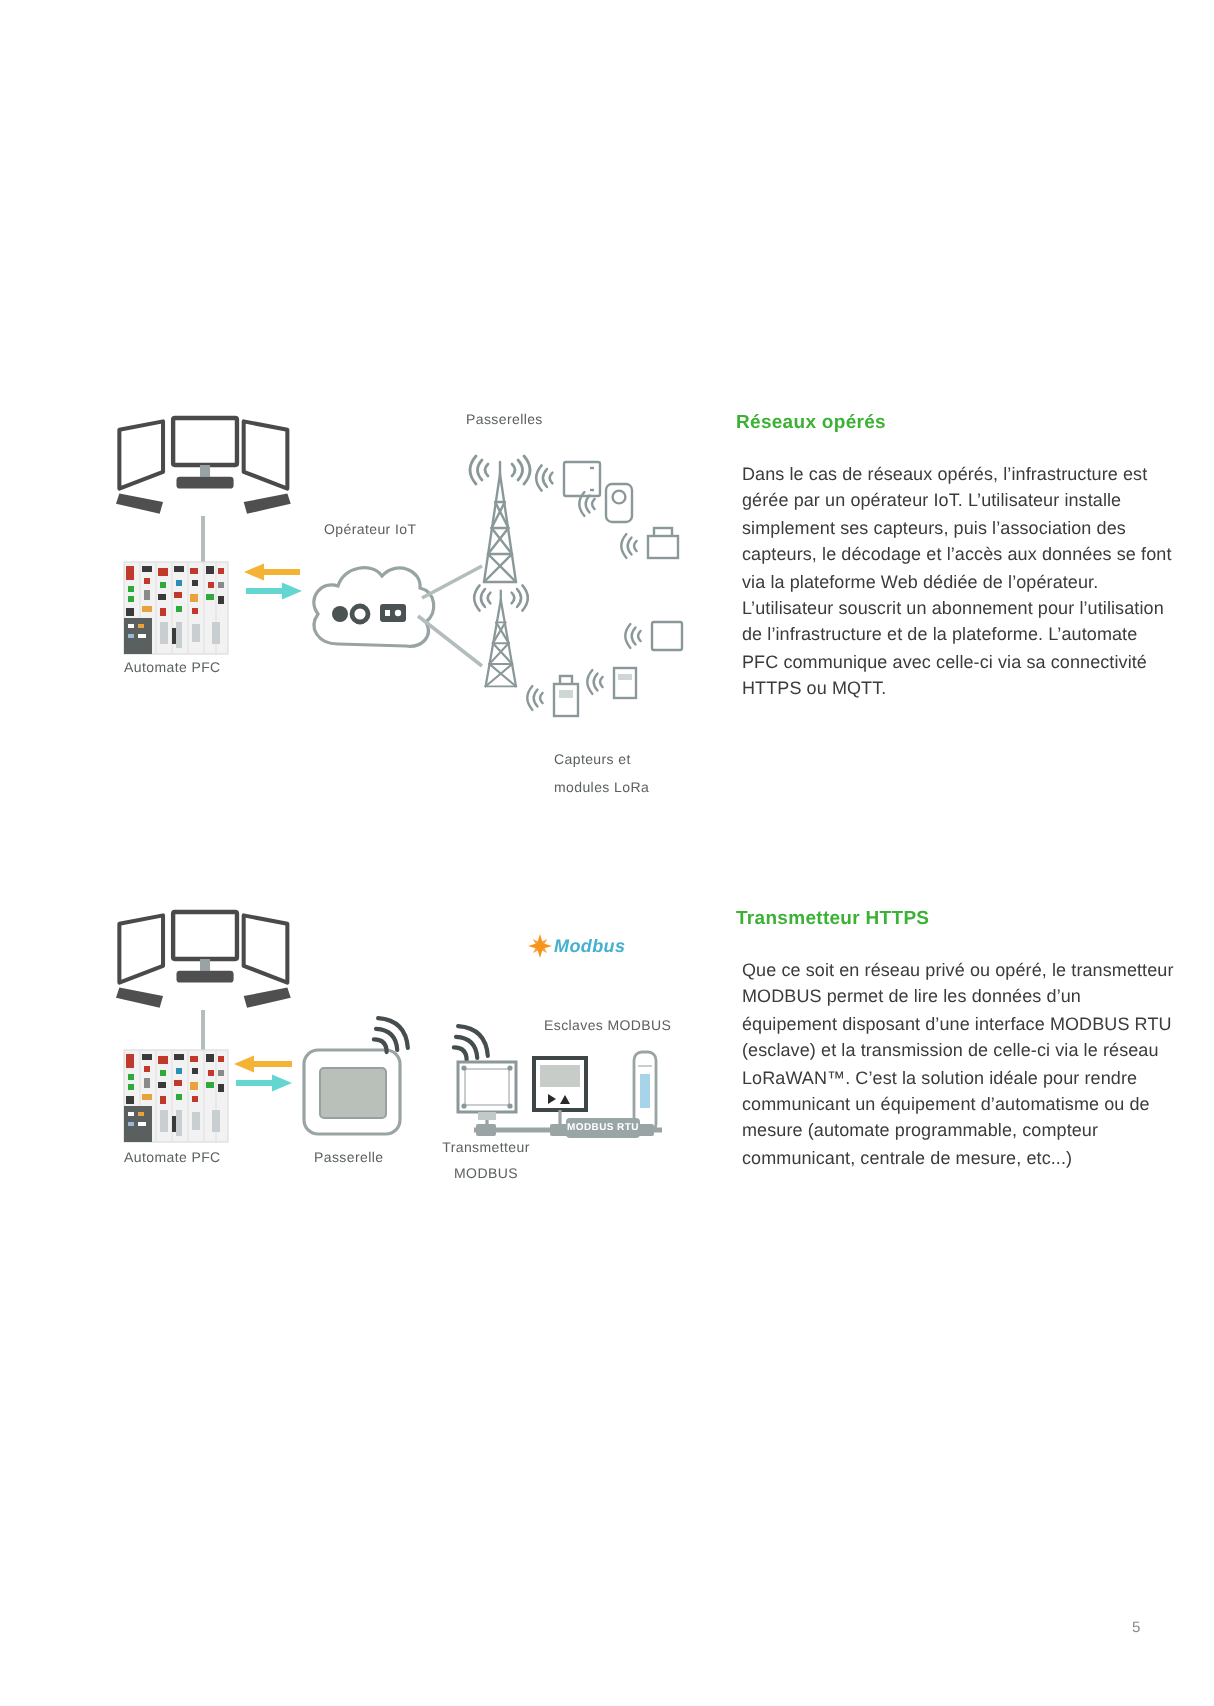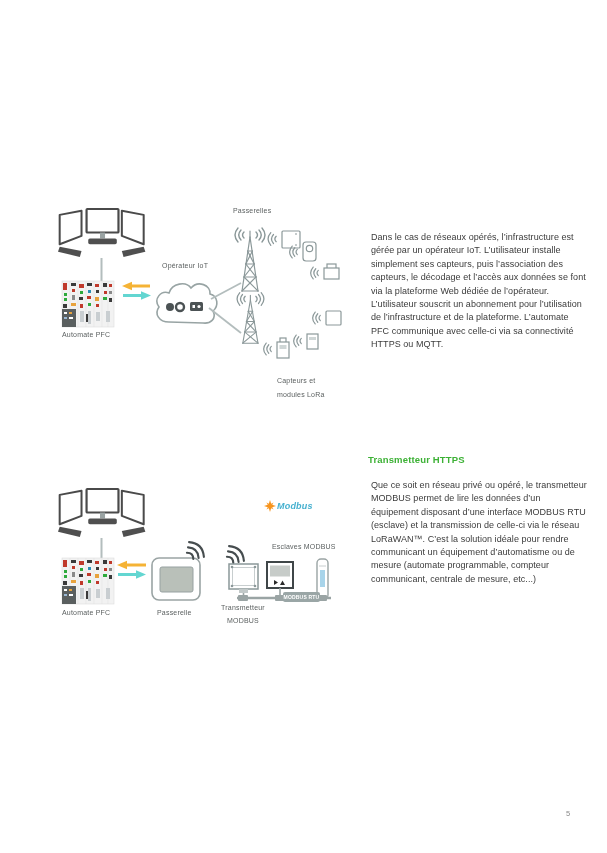--- a/index.html
+++ b/index.html
@@ -6,21 +6,21 @@
   .page{position:relative;width:607px;height:853px;background:#ffffff;overflow:hidden;
         font-family:"Liberation Sans",sans-serif;}
   
   .heading{position:absolute;left:368px;width:218px;font-size:9.5px;font-weight:bold;
            color:#3cb135;letter-spacing:.15px;}
   .bodytext{position:absolute;left:371px;width:217px;font-size:9px;line-height:13.4px;
             color:#3b3b3b;letter-spacing:.05px;}
   
   .diagram{position:absolute;}
   .d1{left:40px;top:203px;width:330px;height:212px;}
-  .d2{left:40px;top:475px;width:330px;height:168px;}
+  .d2{left:40px;top:442px;width:330px;height:168px;}
   .diagram svg.canvas{position:absolute;left:0;top:0;}
   .dlabel{position:absolute;font-size:7px;color:#5a5f5f;letter-spacing:.2px;white-space:nowrap;}
   .dlabel.center{text-align:center;}
   .busbadge{position:absolute;left:243px;top:117px;width:37px;height:10px;background:#9aa6a6;
             border-radius:2px;color:#ffffff;font-size:5px;font-weight:bold;line-height:10px;
             text-align:center;letter-spacing:.2px;}
   .modbus-logo{position:absolute;left:224px;top:24px;height:14px;display:flex;align-items:center;gap:1px;}
   .modbus-logo .mtext{font-size:9px;font-style:italic;font-weight:bold;color:#45b0cf;letter-spacing:.2px;}
   .pagenum{position:absolute;left:566px;top:809px;font-size:7.5px;color:#8a8a8a;}
   .wave-gray{color:#8b9899;}
@@ -242,19 +242,20 @@
 
     <div class="busbadge">MODBUS RTU</div>
 
     <span class="dlabel" style="left:232px;top:68px;">Esclaves MODBUS</span>
     <span class="dlabel" style="left:22px;top:134px;">Automate PFC</span>
     <span class="dlabel" style="left:117px;top:134px;">Passerelle</span>
     <span class="dlabel center" style="left:163px;top:129px;width:80px;">Transmetteur</span>
     <span class="dlabel center" style="left:163px;top:142px;width:80px;">MODBUS</span>
   </div>
 
+  <div class="heading" style="top:206px;">Réseaux opérés</div>
   <div class="bodytext" style="top:231px;">Dans le cas de réseaux opérés, l’infrastructure est gérée par un opérateur IoT. L’utilisateur installe simplement ses capteurs, puis l’association des capteurs, le décodage et l’accès aux données se font via la plateforme Web dédiée de l’opérateur. L’utilisateur souscrit un abonnement pour l’utilisation de l’infrastructure et de la plateforme. L’automate PFC communique avec celle-ci via sa connectivité HTTPS ou MQTT.</div>
 
   <div class="heading" style="top:454px;">Transmetteur HTTPS</div>
   <div class="bodytext" style="top:479px;">Que ce soit en réseau privé ou opéré, le transmetteur MODBUS permet de lire les données d’un équipement disposant d’une interface MODBUS RTU (esclave) et la transmission de celle-ci via le réseau LoRaWAN™. C’est la solution idéale pour rendre communicant un équipement d’automatisme ou de mesure (automate programmable, compteur communicant, centrale de mesure, etc...)</div>
 
   <div class="pagenum">5</div>
 </div>
 
 </body></html>

